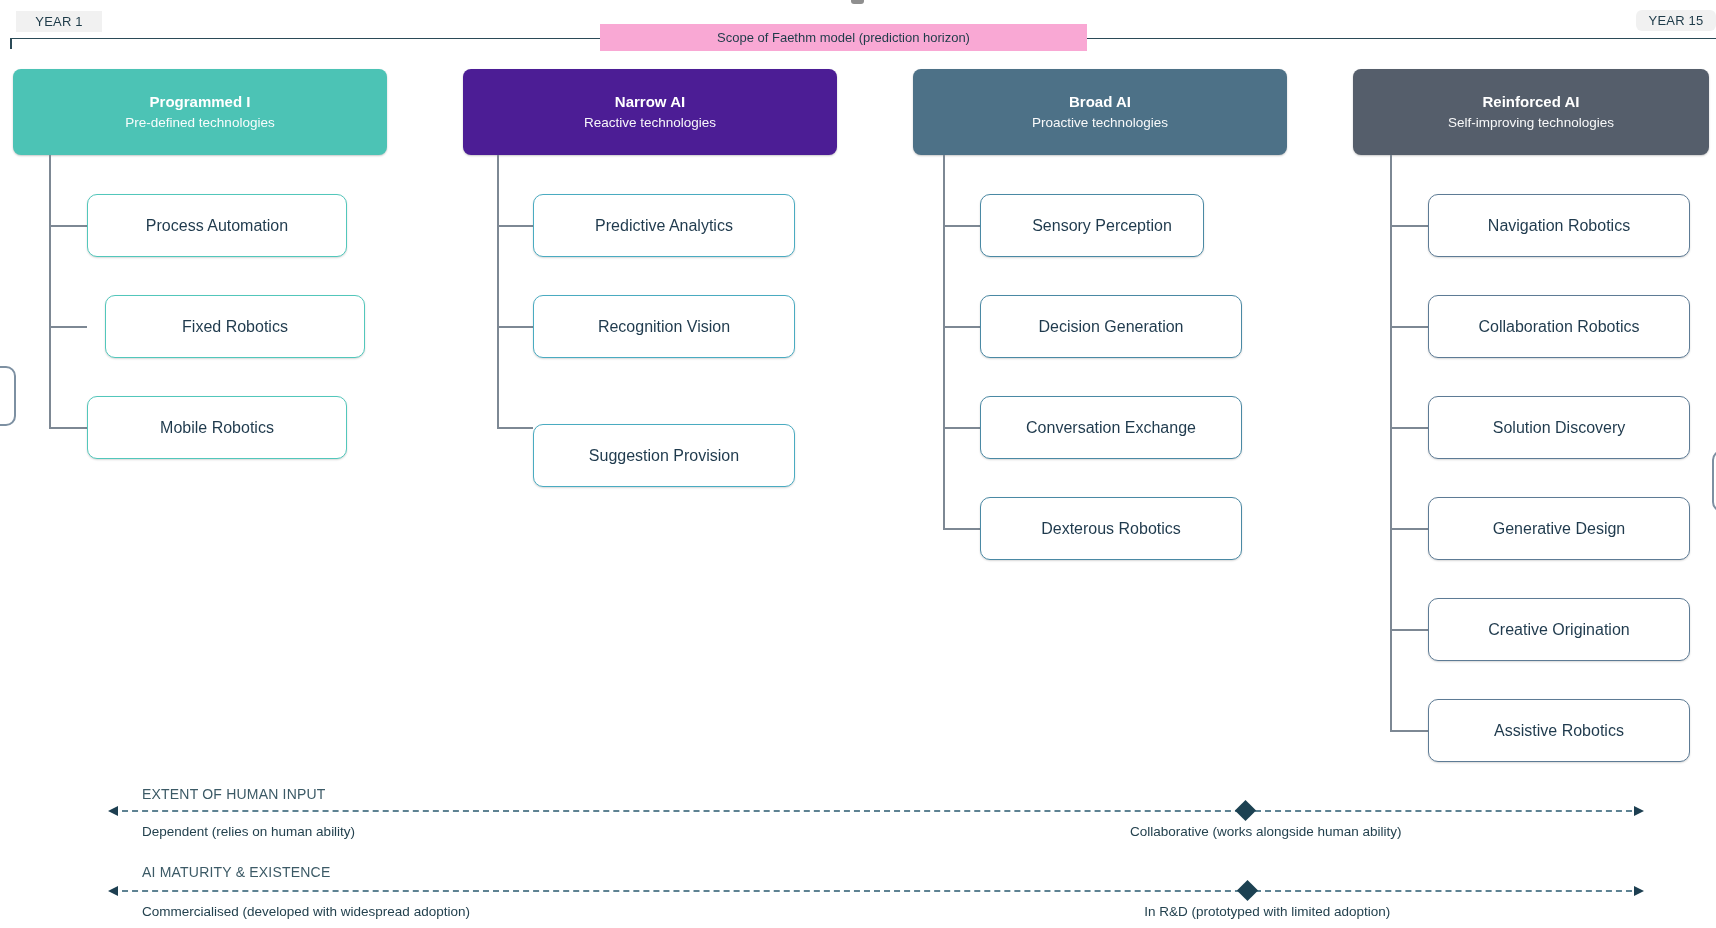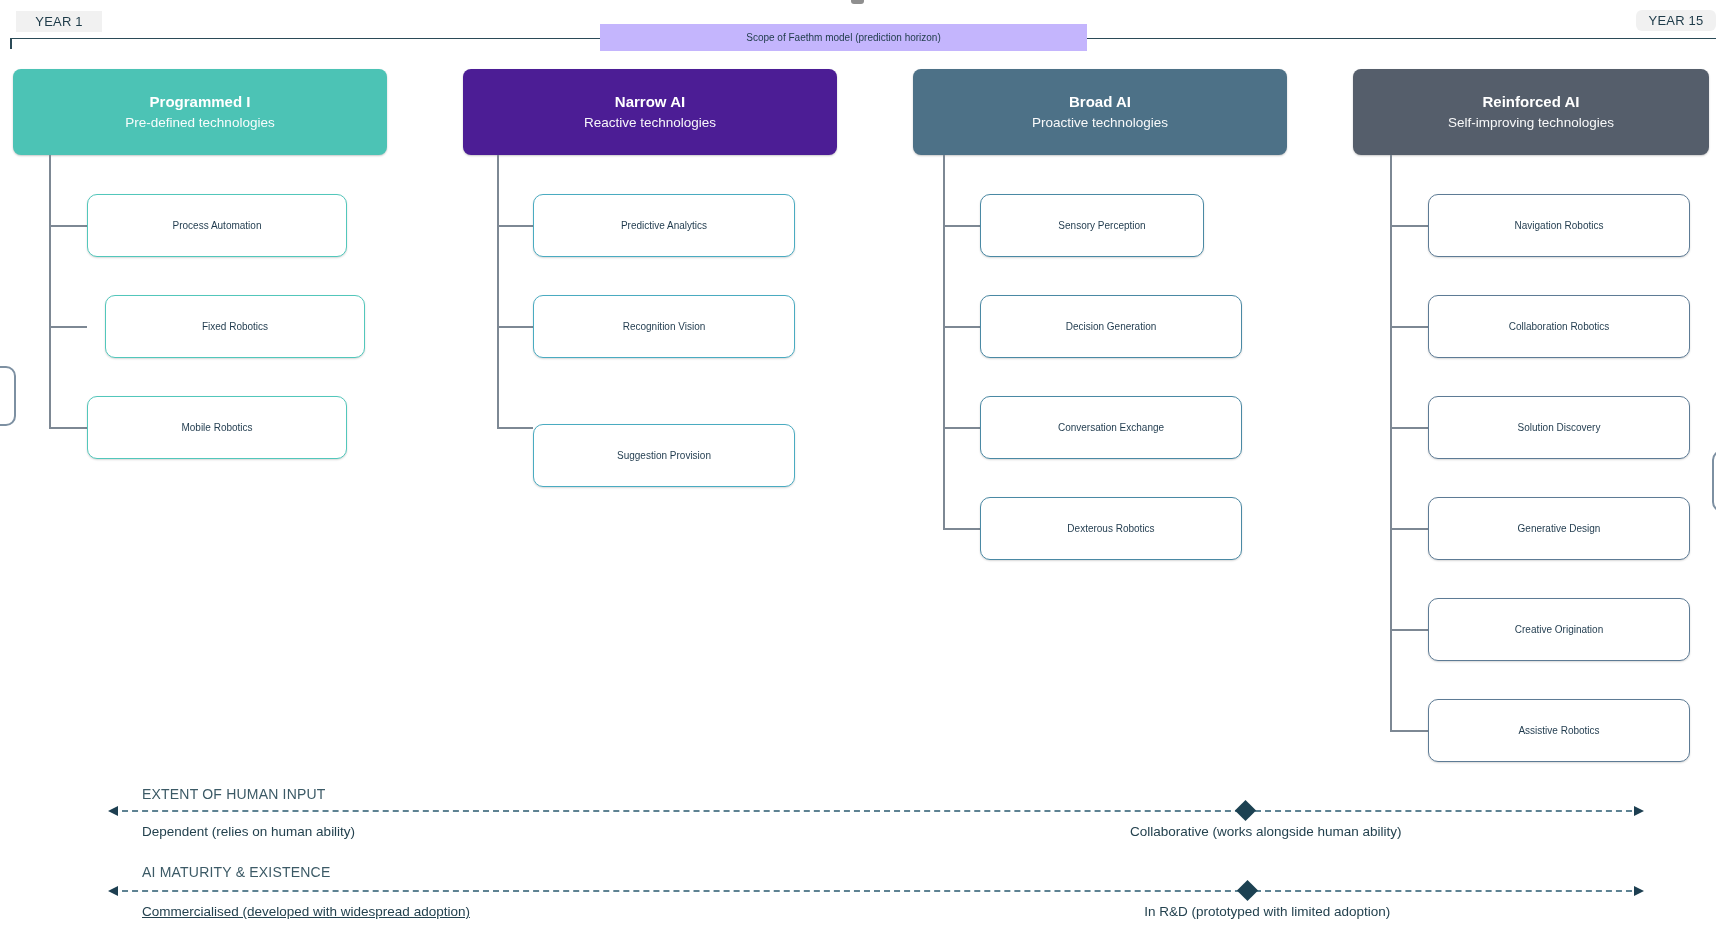--- a/index.html
+++ b/index.html
@@ -12,38 +12,38 @@
 
   
   .year-badge{
     background:#f1f1f1;color:#1e3b49;font-size:13px;
     display:flex;align-items:center;justify-content:center;
     height:21px;letter-spacing:.2px;
   }
   .scope-line{height:0;border-top:1.6px solid #2b4a57;}
   .scope-tick{width:1.6px;background:#2b4a57;}
   .scope-box{
-    background:#c4b5fd;color:#1e3b49;font-size:10px;
+    background:#f9a8d4;color:#1e3b49;font-size:13px;
     display:flex;align-items:center;justify-content:center;
     z-index:2;
   }
   .top-sliver{background:#8f8f8f;border-radius:0 0 3px 3px;}
 
   
   .hdr{
     border-radius:8px;color:#fff;text-align:center;
     display:flex;flex-direction:column;align-items:center;justify-content:center;
     gap:7px;box-shadow:0 1px 2px rgba(0,0,0,.22);
   }
   .hdr .t{font-weight:bold;font-size:15px;line-height:1;}
   .hdr .s{font-size:13.5px;line-height:1;color:rgba(255,255,255,.96);}
   .item{
     background:#fff;border-radius:10px;
     display:flex;align-items:center;justify-content:center;
-    font-size:10px;color:#1f3a4d;
+    font-size:16px;color:#1f3a4d;
     box-shadow:0 1px 2px rgba(0,0,0,.16);
     box-sizing:border-box;
   }
   .vline{width:1.5px;background:#7d8894;}
   .hline{height:1.5px;background:#7d8894;}
 
   
   .axis-title{font-size:14px;color:#3c5a66;letter-spacing:.2px;}
   .axis-line{height:0;border-top:2px dashed #5d8292;}
   .axis-label{font-size:13.5px;color:#24424f;white-space:nowrap;}
@@ -128,17 +128,17 @@
 <div class="abs arrow right" style="left:1634px;top:806px;"></div>
 <div class="abs diamond" id="marker-0" style="top: 803px; left: 1238.23px;"></div>
 <div class="abs axis-label" style="left:142px;top:824px;">Dependent (relies on human ability)</div>
 <div class="abs axis-label centered" id="rlabel-0" style="top: 824px; left: 1265.73px;">Collaborative (works alongside human ability)</div>
 
 <div class="abs axis-title" style="left:142px;top:864px;">AI MATURITY &amp; EXISTENCE</div>
 <div class="abs axis-line" style="left:112px;top:890px;width:1530px;"></div>
 <div class="abs arrow left" style="left:108px;top:886px;"></div>
 <div class="abs arrow right" style="left:1634px;top:886px;"></div>
 <div class="abs diamond" id="marker-1" style="top: 883px; left: 1239.76px;"></div>
-<div class="abs axis-label" style="left:142px;top:904px;text-decoration:underline;">Commercialised (developed with widespread adoption)</div>
+<div class="abs axis-label" style="left:142px;top:904px;">Commercialised (developed with widespread adoption)</div>
 <div class="abs axis-label centered" id="rlabel-1" style="top: 904px; left: 1267.26px;">In R&amp;D (prototyped with limited adoption)</div>
 
 <div class="abs fragment" style="left:-62px;top:366px;width:78px;height:60px;"></div>
 <div class="abs fragment" style="left:1712px;top:450px;width:60px;height:62px;"></div>
 
 </body></html>

